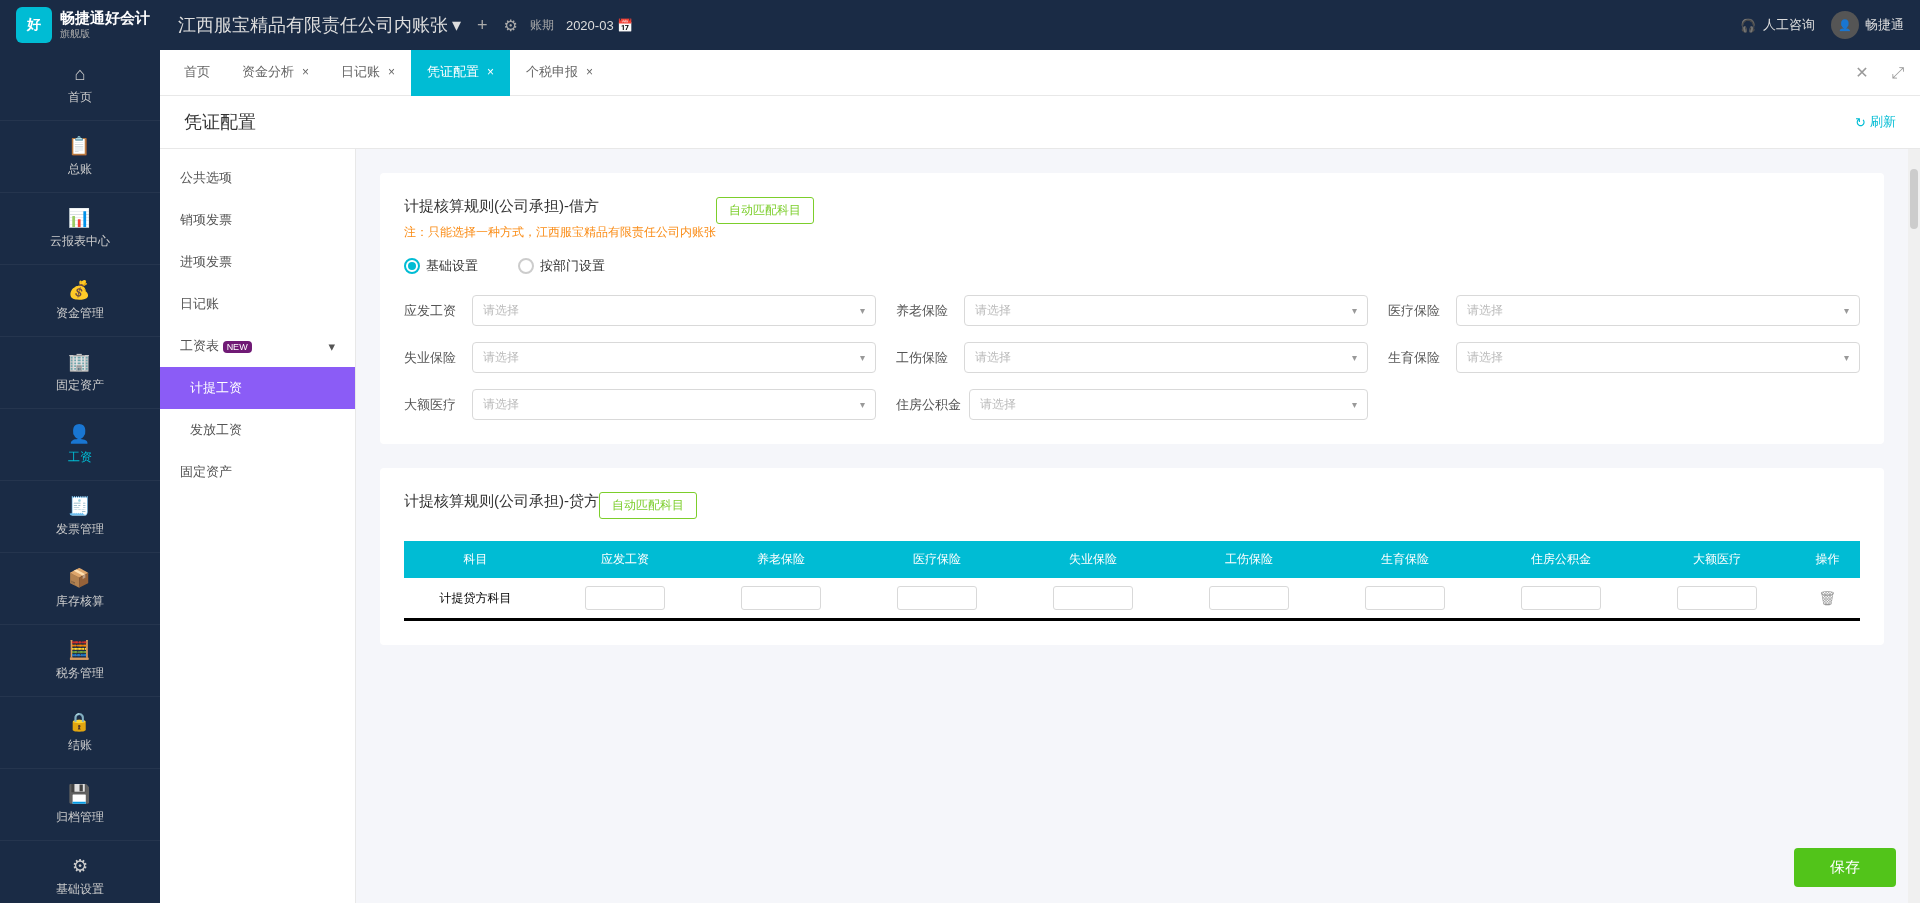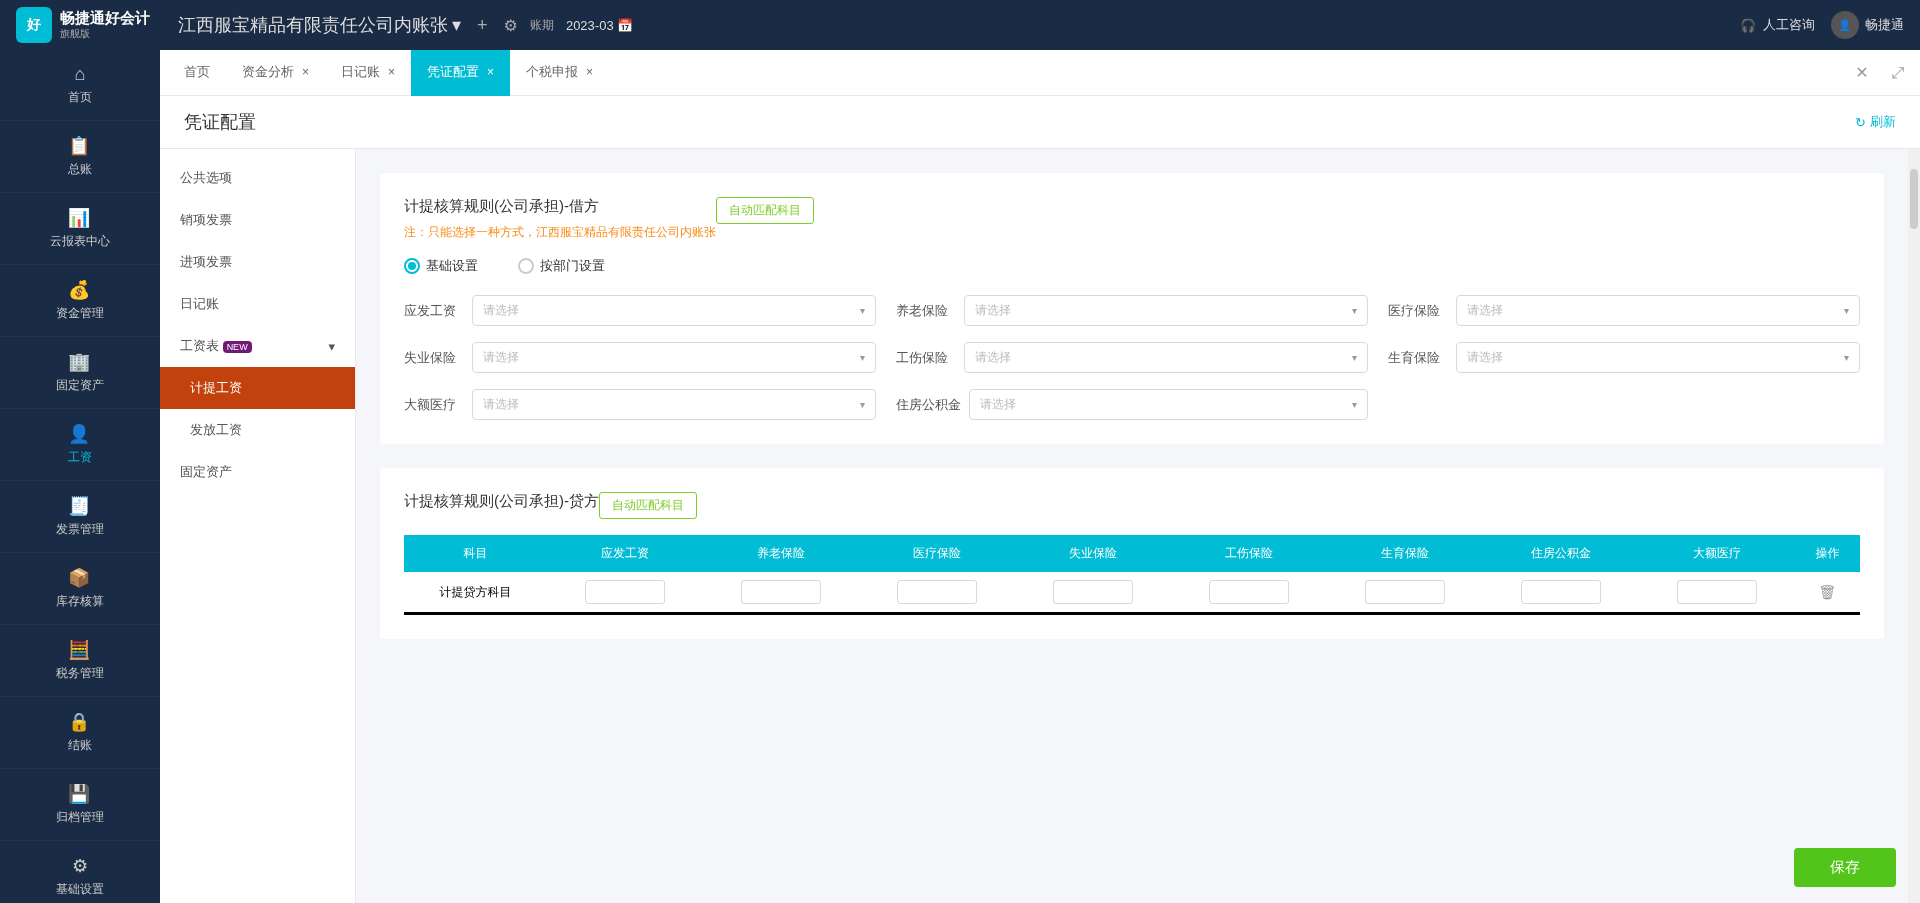--- a/index.html
+++ b/index.html
@@ -42,21 +42,21 @@
     .page-header { background: white; padding: 14px 24px; border-bottom: 1px solid #e8e8e8; display: flex; align-items: center; justify-content: space-between; flex-shrink: 0; }
     .page-title { font-size: 18px; color: #333; font-weight: 500; }
     .refresh-btn { display: flex; align-items: center; gap: 4px; color: #00bcd4; font-size: 13px; cursor: pointer; }
 
     
     .two-panel { display: flex; flex: 1; overflow: hidden; }
 
     
     .left-nav { width: 196px; background: white; border-right: 1px solid #e8e8e8; flex-shrink: 0; padding: 8px 0; overflow-y: auto; }
     .left-nav-item { padding: 12px 20px; cursor: pointer; color: #555; font-size: 13px; display: flex; align-items: center; justify-content: space-between; }
-    .left-nav-item.active { background: #c2410c; color: white; }
+    .left-nav-item.active { background: #8b5cf6; color: white; }
     .left-nav-item .badge-new { background: #701a75; color: white; font-size: 9px; padding: 1px 4px; border-radius: 4px; }
     .left-nav-sub { padding-left: 30px; }
 
     
     .right-content { flex: 1; overflow-y: auto; padding: 24px; }
 
     
     .section { background: white; border-radius: 4px; margin-bottom: 24px; padding: 24px; }
     .section-title { font-size: 15px; color: #333; font-weight: 500; margin-bottom: 8px; }
     .section-note { color: #fa8c16; font-size: 12px; margin-bottom: 16px; }
@@ -71,21 +71,21 @@
     .radio-circle.checked::after { content: ''; width: 8px; height: 8px; border-radius: 50%; background: #00bcd4; display: block; }
 
     
     .form-grid { display: grid; grid-template-columns: repeat(3, 1fr); gap: 16px 20px; }
     .form-field { display: flex; align-items: center; gap: 8px; }
     .form-label { color: #555; font-size: 13px; white-space: nowrap; min-width: 60px; }
     .form-select { flex: 1; border: 1px solid #d9d9d9; border-radius: 4px; padding: 6px 10px; font-size: 12px; color: #bbb; display: flex; align-items: center; justify-content: space-between; cursor: pointer; background: white; }
     .form-select-arrow { color: #999; font-size: 10px; }
 
     
-    .data-table { width: 100%; border-collapse: collapse; margin-top: 16px; }
+    .data-table { width: 100%; border-collapse: collapse; margin-top: 22px; }
     .data-table th { background: #00bcd4; color: white; padding: 10px 8px; text-align: center; font-size: 12px; font-weight: normal; }
     .data-table td { padding: 8px; text-align: center; border-bottom: 3px solid #000000; font-size: 12px; }
     .table-input { border: 1px solid #d9d9d9; border-radius: 3px; padding: 4px 6px; width: 80px; font-size: 12px; }
     .table-delete-btn { color: #999; cursor: pointer; font-size: 14px; }
 
     
     .save-bar { position: fixed; bottom: 0; right: 0; padding: 16px 24px; background: transparent; }
     .save-btn { background: #52c41a; color: white; border: none; padding: 10px 36px; border-radius: 4px; font-size: 15px; cursor: pointer; }
 
     
@@ -110,21 +110,21 @@
     </div>
   </div>
   <div class="company-selector">
     <span>江西服宝精品有限责任公司内账张</span>
     <span>▾</span>
   </div>
   <div class="top-bar-add">+</div>
   <div class="top-bar-settings">⚙</div>
   <div class="period-label">账期</div>
   <div class="period-value">
-    <span>2023-03</span>
+    <span>2020-03</span>
     <span style="color:#00bcd4;cursor:pointer;">📅</span>
   </div>
   <div class="top-bar-right">
     <div class="user-info">
       <span>🎧</span>
       <span>人工咨询</span>
     </div>
     <div class="user-info">
       <div class="avatar">👤</div>
       <span>畅捷通</span>

